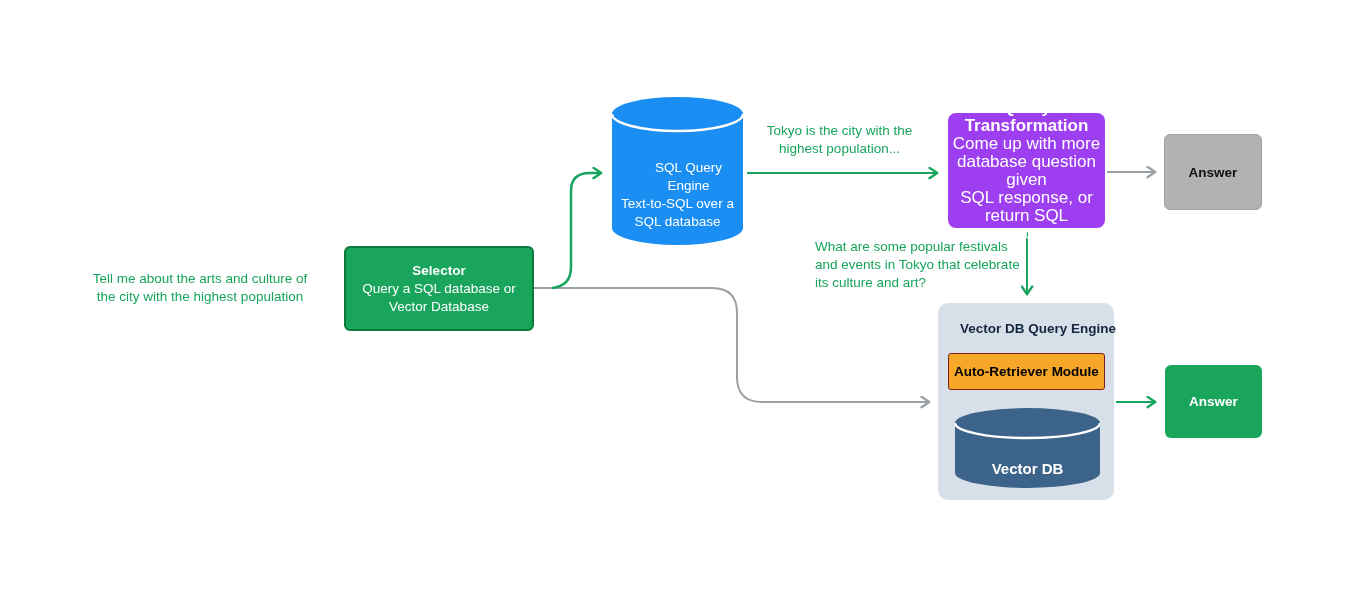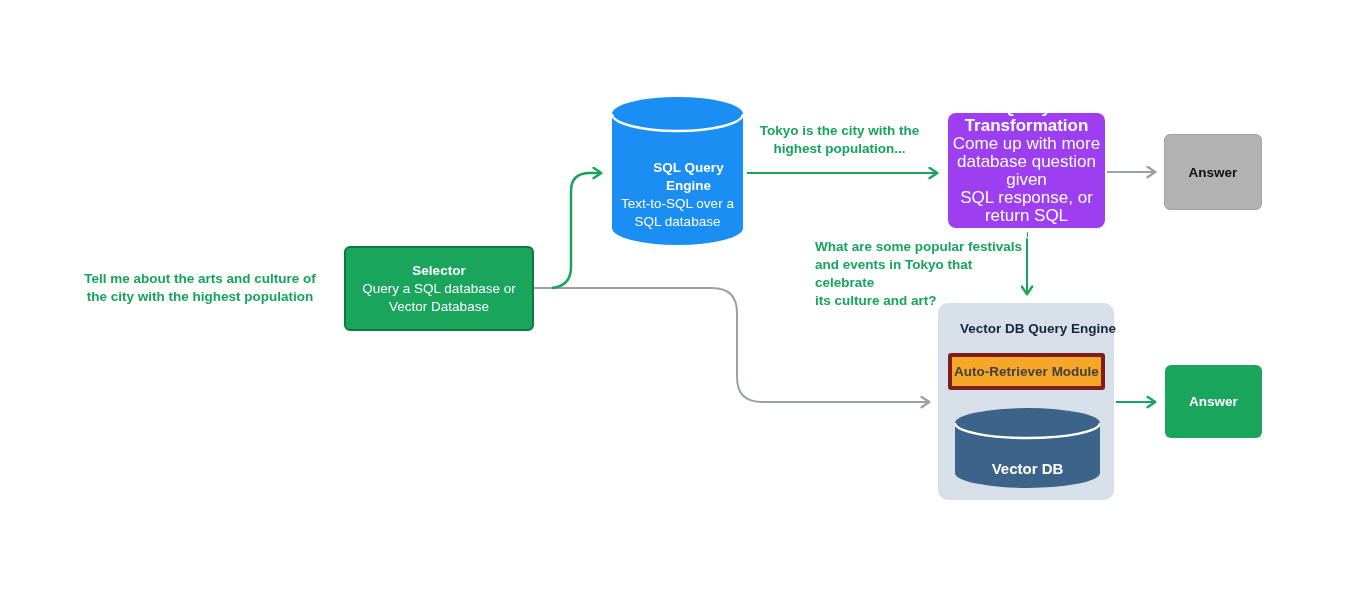--- a/index.html
+++ b/index.html
@@ -2,21 +2,21 @@
 <html><head>
 <meta charset="utf-8">
 <style>
   html,body{margin:0;padding:0;background:#ffffff;}
   .stage{
     position:relative;width:1358px;height:597px;background:#ffffff;overflow:hidden;
     font-family:"Liberation Sans","DejaVu Sans",sans-serif;
   }
   .multiline{white-space:pre-line;}
   .annotation{
-    position:absolute;color:#17a45c;font-weight:bold;font-size:13.5px;line-height:18px;
+    position:absolute;color:#17a45c;font-weight:normal;font-size:13.5px;line-height:18px;
   }
   .node{position:absolute;box-sizing:border-box;display:flex;flex-direction:column;
         align-items:center;justify-content:center;text-align:center;}
   .node .title{font-weight:bold;}
   
   .selector{
     left:344px;top:246px;width:190px;height:85px;background:#1aa55c;border:2px solid #0d7a3d;
     border-radius:6px;color:#ffffff;font-size:13.5px;line-height:18px;
   }
   
@@ -43,22 +43,22 @@
   .vec-container{
     position:absolute;left:938px;top:303px;width:176px;height:197px;background:#d7dfe8;
     border-radius:10px;box-sizing:border-box;
   }
   .vec-title{
     position:absolute;left:0;top:18px;width:100%;text-align:center;color:#14263f;
     font-weight:bold;font-size:13.5px;margin-left:12px;
   }
   .auto-retriever{
     position:absolute;left:10px;top:50px;width:157px;height:37px;background:#f7a727;
-    border:4px solid #7f1d1d;border-radius:3px;box-sizing:border-box;display:flex;
-    align-items:center;justify-content:center;color:#404040;font-weight:bold;font-size:13.5px;
+    border:1px solid #7f1d1d;border-radius:3px;box-sizing:border-box;display:flex;
+    align-items:center;justify-content:center;color:#000000;font-weight:bold;font-size:13.5px;
   }
   .vec-cyl{position:absolute;left:17px;top:105px;width:145px;height:80px;}
   .vec-cyl .cyl-text{
     position:absolute;left:0;top:52px;width:100%;text-align:center;color:#ffffff;
     font-weight:bold;font-size:15px;
   }
   .edges{position:absolute;left:0;top:0;width:1358px;height:597px;pointer-events:none;}
 </style>
 </head>
 <body>
@@ -96,21 +96,21 @@
     <div class="multiline">Query a SQL database or
 Vector Database</div>
   </div>
 
   <div class="sql-cyl">
     <svg width="131" height="148" viewBox="0 0 131 148" xmlns="http://www.w3.org/2000/svg">
       <path d="M0 17 A65.5 17 0 0 1 131 17 V131 A65.5 17 0 0 1 0 131 Z" fill="#1a8ef2"></path>
       <path d="M0 17 A65.5 17 0 0 0 131 17" fill="none" stroke="#ffffff" stroke-width="2.5"></path>
     </svg>
     <div class="cyl-text">
-      <div style="font-weight:bold;padding-left:22px;">SQL Query Engine</div>
+      <div style="font-weight:normal;padding-left:22px;">SQL Query Engine</div>
       <div class="multiline">Text-to-SQL over a
 SQL database</div>
     </div>
   </div>
 
   <div class="annotation multiline" style="left:752px;top:122px;width:175px;text-align:center;">Tokyo is the city with the
 highest population...</div>
 
   <div class="node qt">
     <div class="title">Query Transformation</div>

